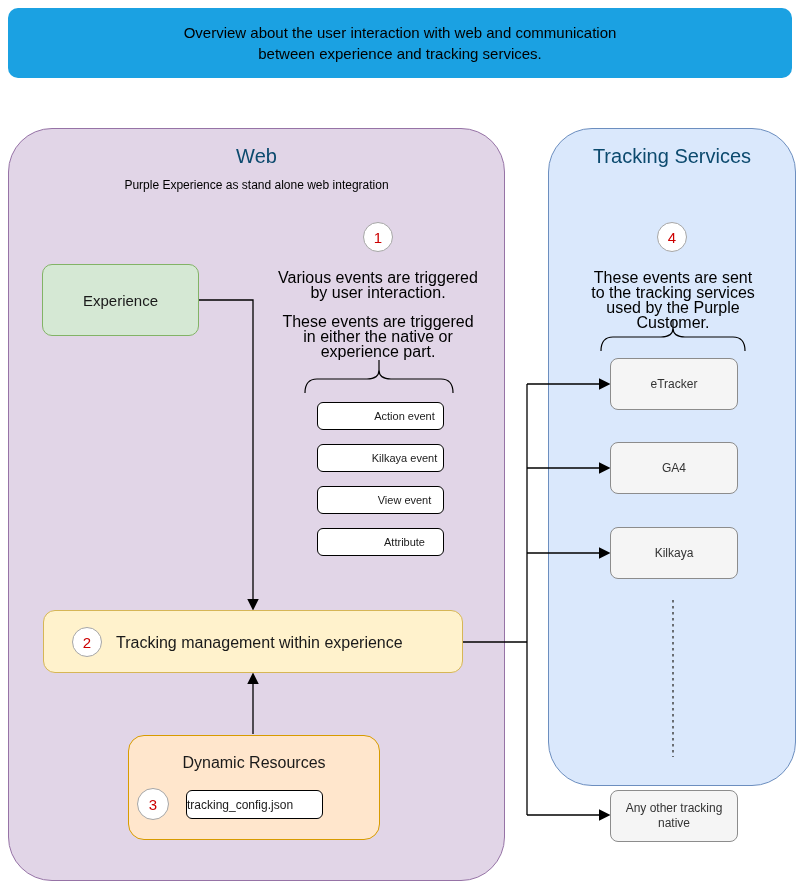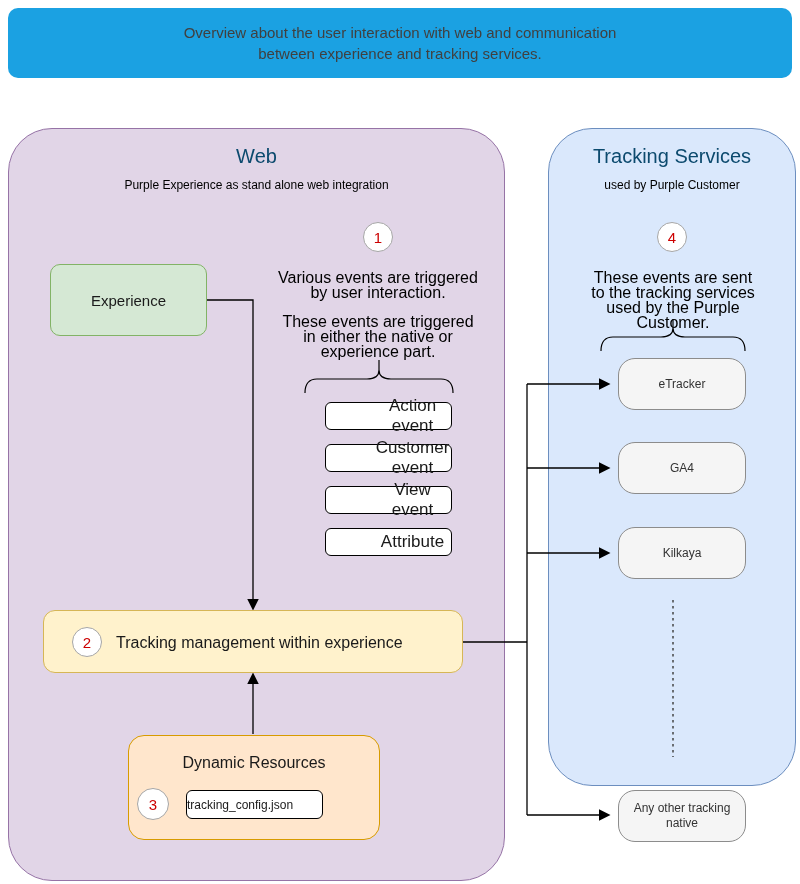--- a/index.html
+++ b/index.html
@@ -11,21 +11,21 @@
   }
   .abs { position: absolute; }
 
   
   .header {
     left: 8px; top: 8px; width: 784px; height: 70px;
     background: #1BA1E2; border-radius: 10px;
     display: flex; align-items: center; justify-content: center;
   }
   .header .txt {
-    color: #404040; font-size: 15px; line-height: 21px;
+    color: #000000; font-size: 15px; line-height: 21px;
     text-align: center; max-width: 470px;
   }
 
   
   .container {
     border-radius: 44px; border: 1px solid;
   }
   .container.purple {
     left: 8px; top: 128px; width: 497px; height: 753px;
     background: #E1D5E7; border-color: #9673A6;
@@ -45,37 +45,37 @@
 
   
   .badge {
     width: 30px; height: 30px; border-radius: 50%;
     background: #ffffff; border: 1px solid #a6a6a6;
     display: flex; align-items: center; justify-content: center;
     font-size: 15px; color: #CC0000;
   }
 
   
-  .node { border: 1px solid; display: flex; align-items: center; justify-content: center; text-align: center; margin-left: 8px; }
+  .node { border: 1px solid; display: flex; align-items: center; justify-content: center; text-align: center; }
 
   .experience {
     left: 42px; top: 264px; width: 157px; height: 72px;
     background: #D5E8D4; border-color: #82B366; border-radius: 10px;
     font-size: 15px;
   }
 
   .note { font-size: 16px; line-height: 15px; text-align: center; color: #000; }
   .note1 { left: 278px; top: 270px; width: 200px; }
   .note2 { left: 278px; top: 314px; width: 200px; }
   .note-right { left: 586px; top: 270px; width: 174px; }
 
   .event-box {
     left: 317px; width: 127px; height: 28px;
     background: #ffffff; border-color: #000000; border-radius: 6px;
-    font-size: 17px;
+    font-size: 11px;
     padding-left: 48px;
   }
 
   .tracking-mgmt {
     left: 43px; top: 610px; width: 420px; height: 63px;
     background: #FFF2CC; border: 1px solid #D6B656; border-radius: 12px;
   }
   .tracking-mgmt .badge { position: absolute; left: 28px; top: 16px; }
   .tracking-mgmt .label {
     position: absolute; left: 72px; top: 0; height: 63px;
@@ -89,41 +89,40 @@
   .dyn-res .dr-title { position: absolute; top: 18px; left: 0; right: 0; text-align: center; font-size: 16px; }
   .dyn-res .badge { position: absolute; left: 8px; top: 52px; width: 32px; height: 32px; }
   .dyn-res .config-box {
     position: absolute; left: 57px; top: 54px; width: 137px; height: 29px;
     background: #ffffff; border: 1px solid #000; border-radius: 6px;
     display: flex; align-items: center; font-size: 12px;
   }
 
   .service {
     left: 610px; width: 128px; height: 52px;
-    background: #F5F5F5; border-color: #8C8C8C; border-radius: 17px;
+    background: #F5F5F5; border-color: #8C8C8C; border-radius: 8px;
     font-size: 12px; line-height: 15px; color: #333; padding: 0 14px;
   }
 
   svg.overlay { position: absolute; left: 0; top: 0; pointer-events: none; }
 </style>
 </head>
 <body>
 
 <div class="abs header">
   <div class="txt">Overview about the user interaction with web and communication between experience and tracking services.</div>
 </div>
 
 <div class="abs container purple">
   <div class="c-title">Web</div>
   <div class="c-subtitle">Purple Experience as stand alone web integration</div>
 </div>
 
 <div class="abs container blue">
   <div class="c-title">Tracking Services</div>
-  <div class="c-subtitle">used by Purple Customer</div>
 </div>
 
 <svg class="overlay" width="800" height="884" viewBox="0 0 800 884">
   <defs>
     <marker id="arrow" viewBox="0 0 10 10" refX="1" refY="5" markerWidth="9" markerHeight="9" orient="auto">
       <path d="M0,0 L10,5 L0,10 Z" fill="#000"></path>
     </marker>
   </defs>
 
   <path d="M199,300 H253 V600" fill="none" stroke="#000" stroke-width="1.3" marker-end="url(#arrow)"></path>
@@ -160,21 +159,21 @@
 
 <div class="abs note note1">Various events are triggered by user interaction.</div>
 <div class="abs note note2">These events are triggered in either the native or experience part.</div>
 
 <div class="abs note note-right">These events are sent to the tracking services used by the Purple Customer.</div>
 
 <div class="abs node event-box" style="top:402px;">
   <span>Action event</span>
 </div>
 <div class="abs node event-box" style="top:444px;">
-  <span>Customer event</span>
+  <span>Kilkaya event</span>
 </div>
 <div class="abs node event-box" style="top:486px;">
   <span>View event</span>
 </div>
 <div class="abs node event-box" style="top:528px;">
   <span>Attribute</span>
 </div>
 
 <div class="abs tracking-mgmt">
   <div class="badge">

